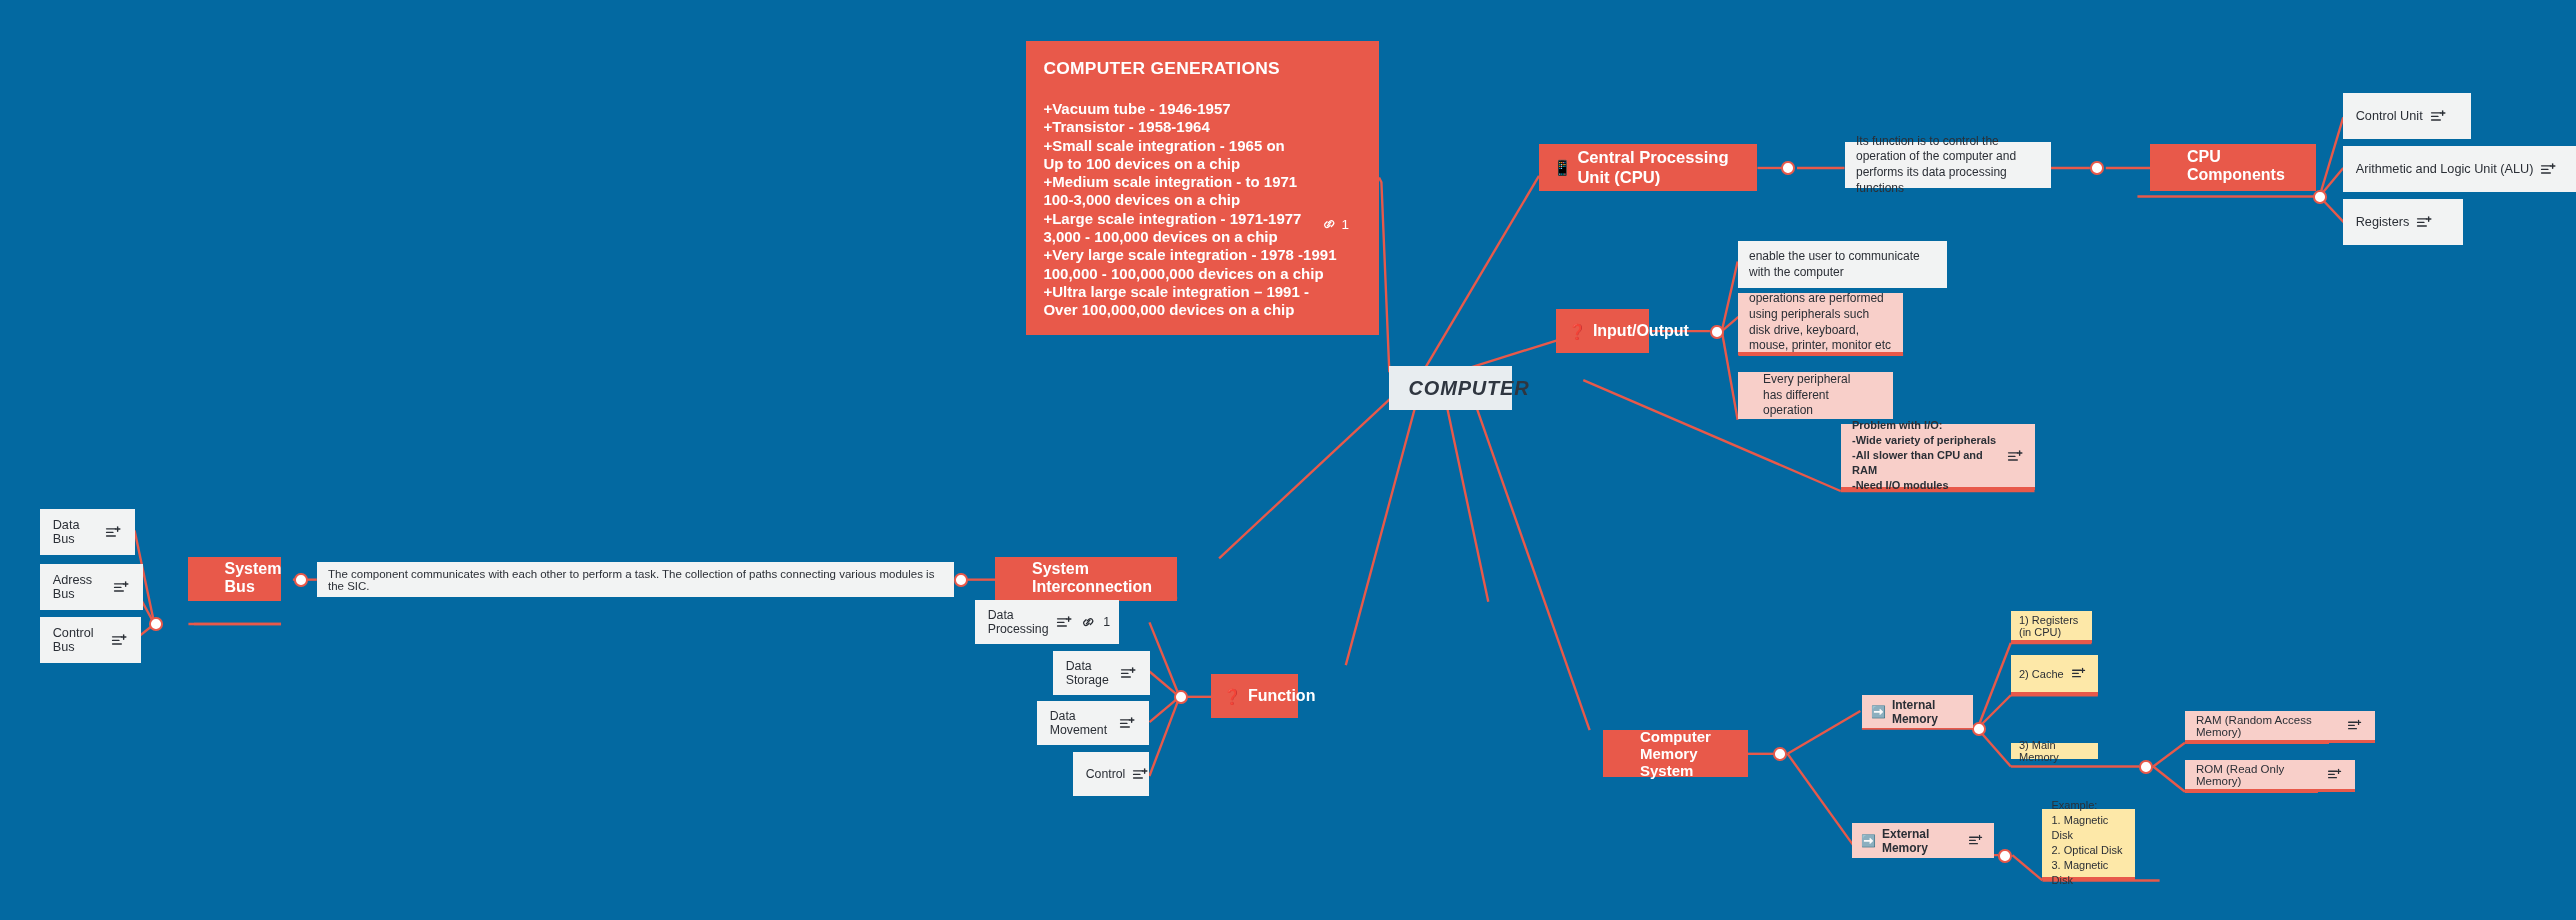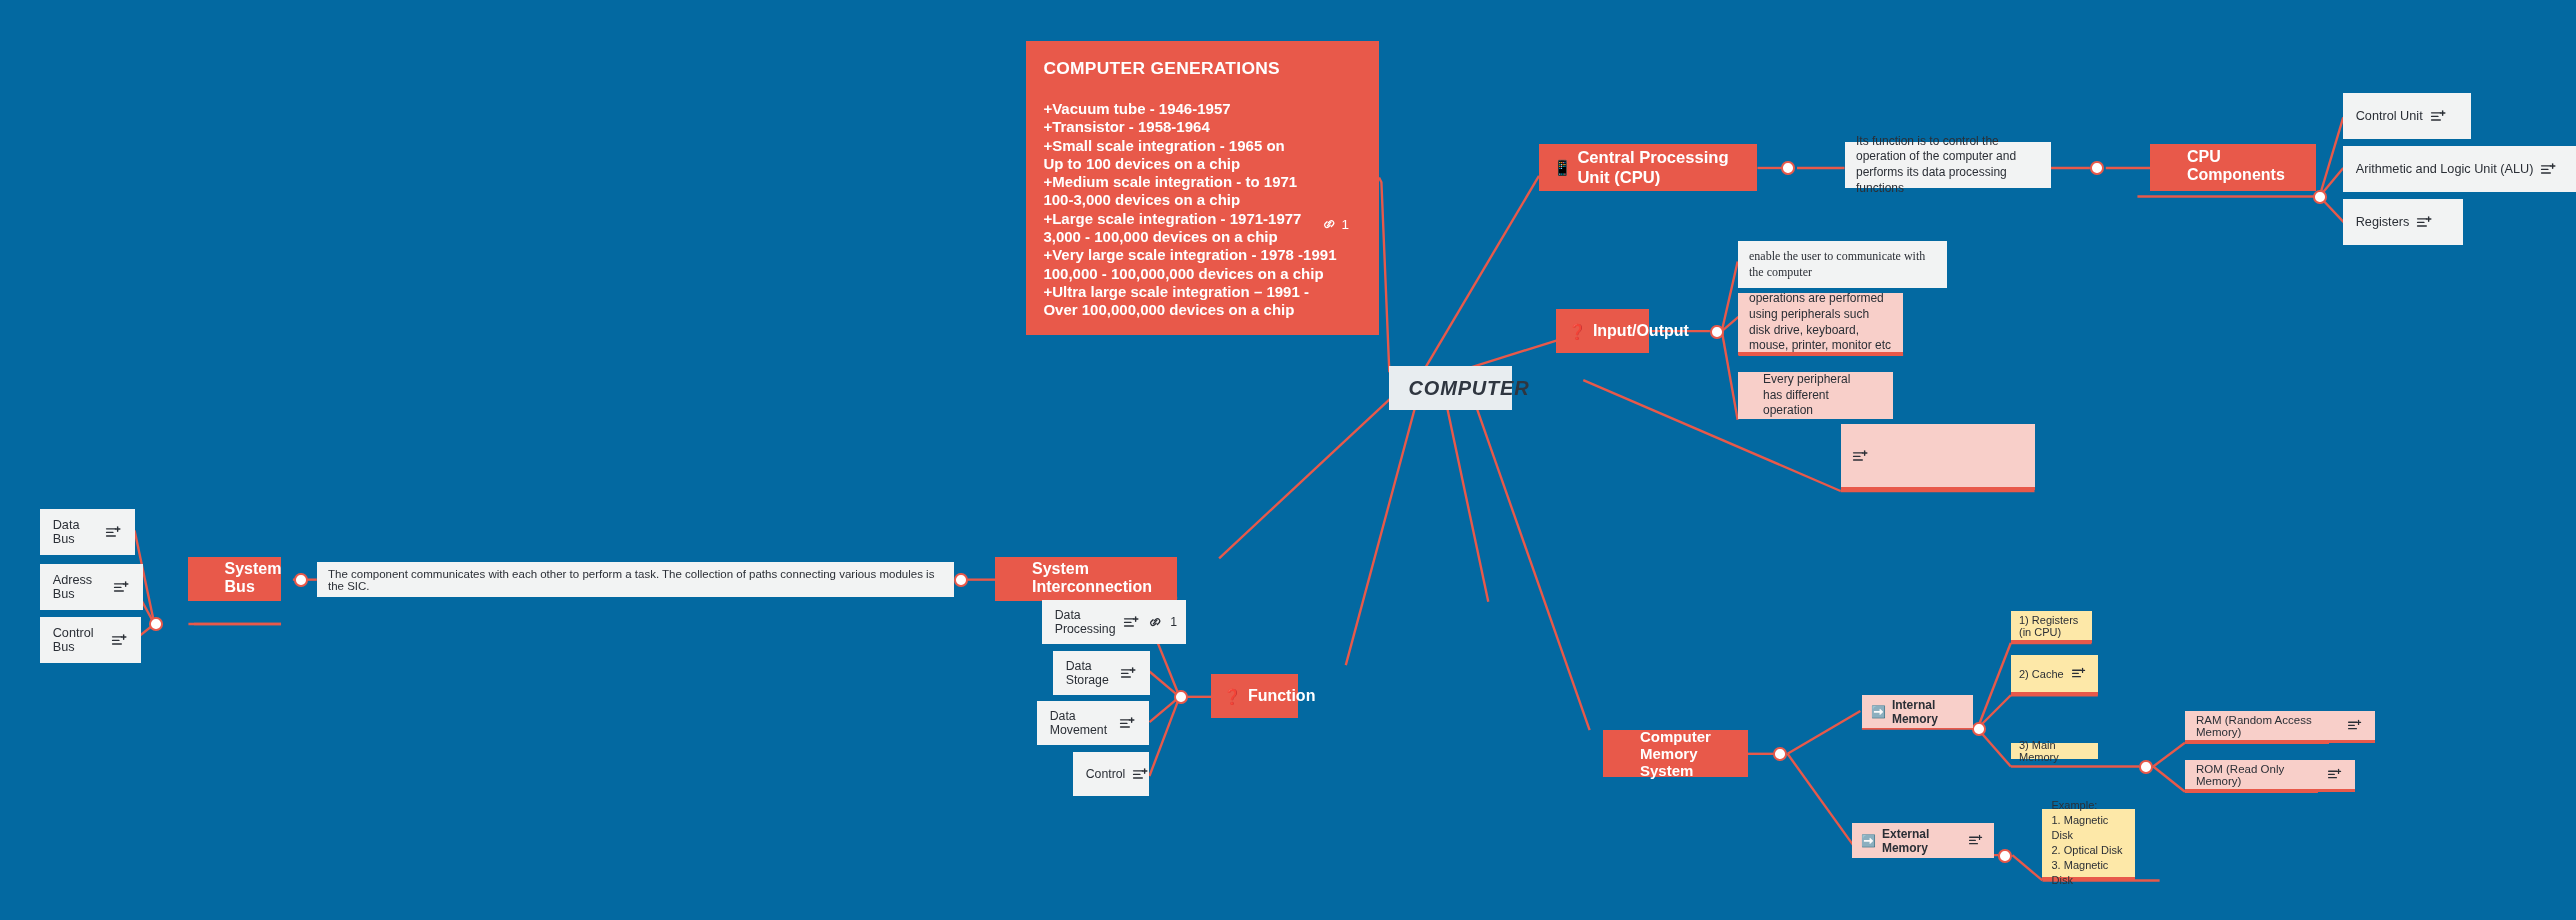--- a/index.html
+++ b/index.html
@@ -220,31 +220,35 @@
           </svg>
       </span>
     </div>
   </div>
 
   <div class="node n-red" style="left:1556px;top:309px;width:93px;height:44px;font-size:16px;padding:0 12.7px;justify-content:flex-start;">
     <span class="emoji">❓</span>
     <span>Input/Output</span>
   </div>
 
-  <div class="node n-grey" style="left:1738px;top:241px;width:209px;height:47px;padding:0 11px;font-size:12px;line-height:1.3;font-family:Liberation Serif, serif;">
+  <div class="node n-grey" style="left:1738px;top:241px;width:209px;height:47px;padding:0 11px;font-size:12px;line-height:1.3;">
     <span class="txt">enable the user to communicate with the computer</span>
   </div>
   <div class="node n-pink underline-red" style="left:1738px;top:293px;width:165px;height:62px;padding:0 11px;font-size:12px;line-height:1.3;">
     <span class="txt">operations are performed using peripherals such disk drive, keyboard, mouse, printer, monitor etc</span>
   </div>
   <div class="node n-pink" style="left:1738px;top:372px;width:155px;height:47px;padding:0 25px;font-size:12px;line-height:1.3;">
     <span class="txt">Every peripheral has different operation</span>
   </div>
   <div class="node n-pink underline-red" style="left:1841px;top:424px;width:194px;height:66px;padding:0 11px;font-size:11px;line-height:1.35;font-weight:bold;">
     <div class="lbl-row">
+      <span class="txt" style="flex:1;">Problem with I/O:
+-Wide variety of peripherals
+-All slower than CPU and RAM
+-Need I/O modules</span>
       <span class="icon note-icon">
         <svg viewBox="0 0 22 20" width="17.4" height="16">
             <g stroke="#2b2f36" stroke-width="1.8" stroke-linecap="round">
               <path d="M2 6 H13"></path>
               <path d="M2 10.5 H10"></path>
               <path d="M2 15 H13"></path>
               <path d="M16 3.5 V9"></path>
               <path d="M13.2 6.3 H18.8"></path>
             </g>
           </svg>
@@ -309,21 +313,21 @@
           </svg>
       </span>
     </div>
   </div>
 
   <div class="node n-red" style="left:1211px;top:674px;width:87px;height:44px;font-size:16px;padding:0 12.7px;justify-content:flex-start;">
     <span class="emoji">❓</span>
     <span>Function</span>
   </div>
 
-  <div class="node n-grey" style="left:1042px;top:600px;width:144px;height:44px;padding:0 12.7px;font-size:12.3px;">
+  <div class="node n-grey" style="left:975px;top:600px;width:144px;height:44px;padding:0 12.7px;font-size:12.3px;">
     <div class="lbl-row">
       <span>Data Processing</span>
       <span class="icon note-icon">
         <svg viewBox="0 0 22 20" width="17.4" height="16">
             <g stroke="#2b2f36" stroke-width="1.8" stroke-linecap="round">
               <path d="M2 6 H13"></path>
               <path d="M2 10.5 H10"></path>
               <path d="M2 15 H13"></path>
               <path d="M16 3.5 V9"></path>
               <path d="M13.2 6.3 H18.8"></path>

